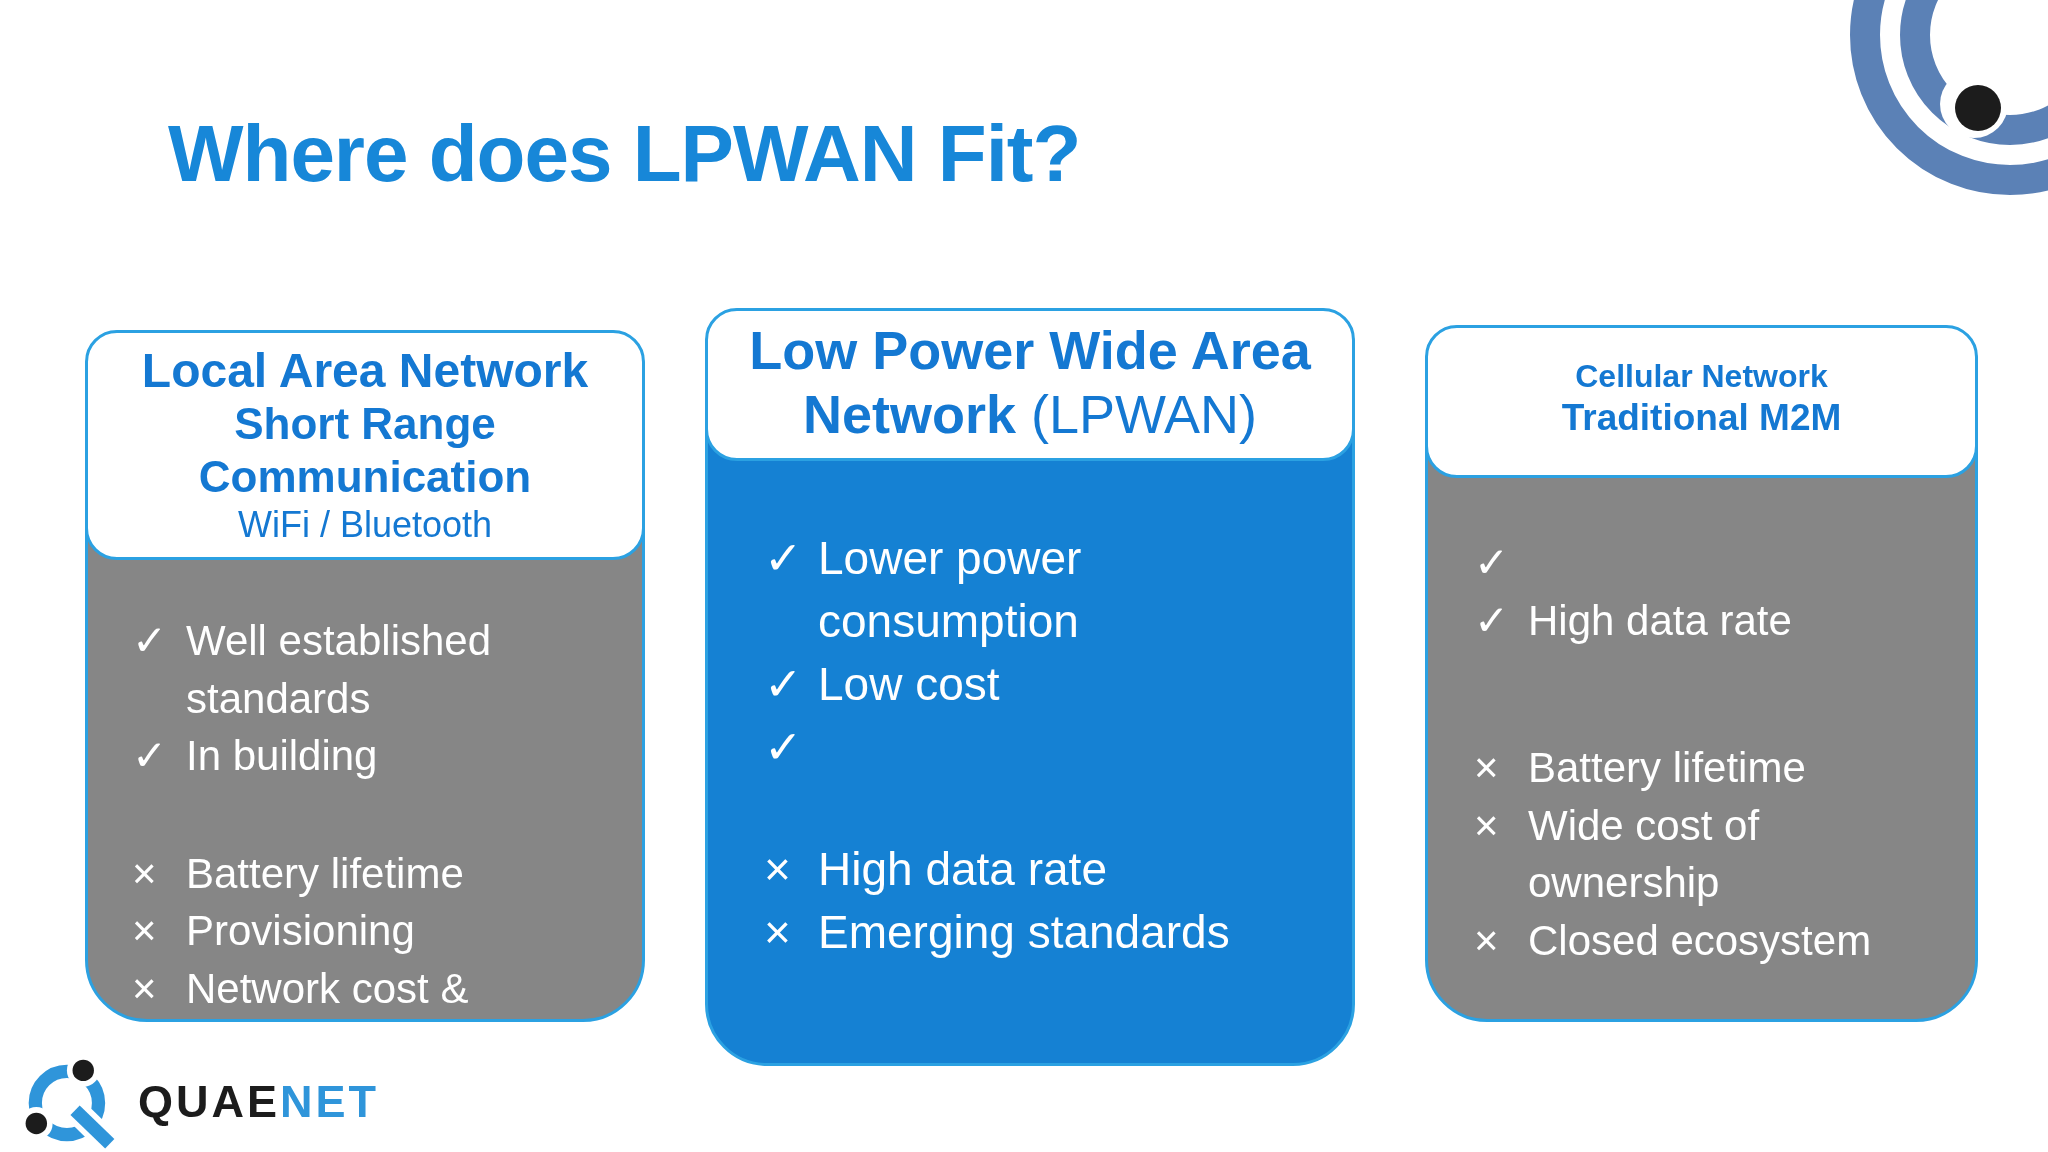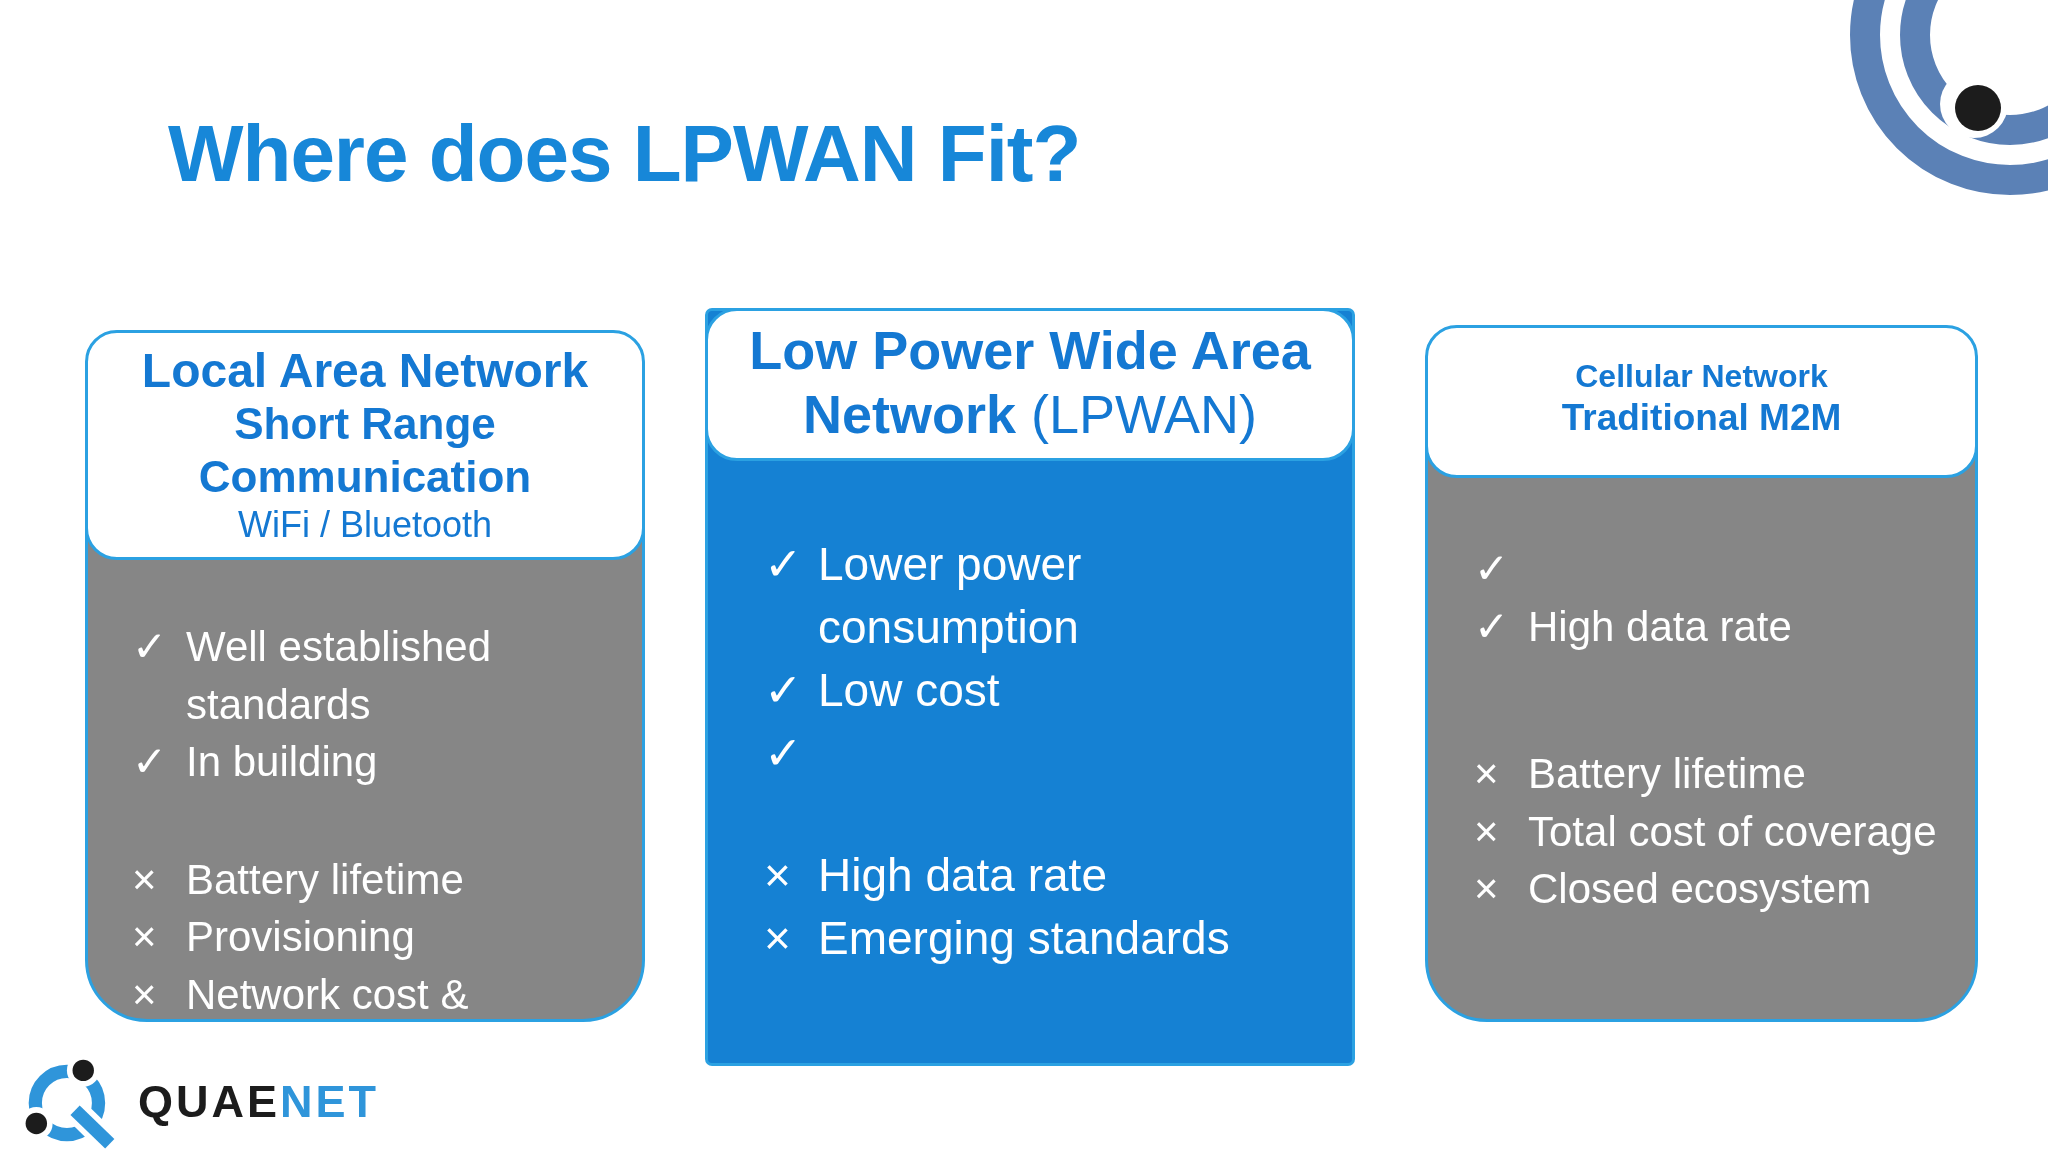--- a/index.html
+++ b/index.html
@@ -15,28 +15,28 @@
   }
   
   .card {
     position:absolute;
     border:3px solid #2ba1e2;
     border-radius:38px 38px 62px 62px;
   }
   .card--gray { background:#868686; }
   .card--blue { background:#1581d3; }
   .c1 { left:85px;   top:330px; width:560px; height:692px; }
-  .c2 { left:705px;  top:308px; width:650px; height:758px;border-radius:7px; }
+  .c2 { left:705px;  top:308px; width:650px; height:758px; }
   .c3 { left:1425px; top:325px; width:553px; height:697px; }
 
   .card-header {
     background:#ffffff;
     border:3px solid #2ba1e2;
     border-radius:32px;
-    margin:-3px -3px 10px -3px;
+    margin:-3px -3px 4px -3px;
     text-align:center;
     color:#1478d2;
   }
   .c1 .card-header { padding:10px 6px 12px; }
   .c2 .card-header { padding:8px 6px 12px; }
   .c3 .card-header { padding:30px 6px 34px; }
 
   .h-title { font-weight:bold; }
   .c1 .h-title { font-size:48px; line-height:1.15; }
   .c2 .h-title { font-size:54px; line-height:1.18; }
@@ -152,21 +152,21 @@
       <div class="item">
         <span class="marker">✓</span>
         <span>High data rate</span>
       </div>
       <div class="item gap">
         <span class="marker">×</span>
         <span>Battery lifetime</span>
       </div>
       <div class="item">
         <span class="marker">×</span>
-        <span>Total cost of coverage</span>
+        <span>Wide cost of ownership</span>
       </div>
       <div class="item">
         <span class="marker">×</span>
         <span>Closed ecosystem</span>
       </div>
     </div>
   </div>
 
   <svg class="footer-logo" width="102" height="102" viewBox="0 0 100 100">
     <circle cx="46" cy="52" r="31" fill="none" stroke="#2f95da" stroke-width="13"></circle>

